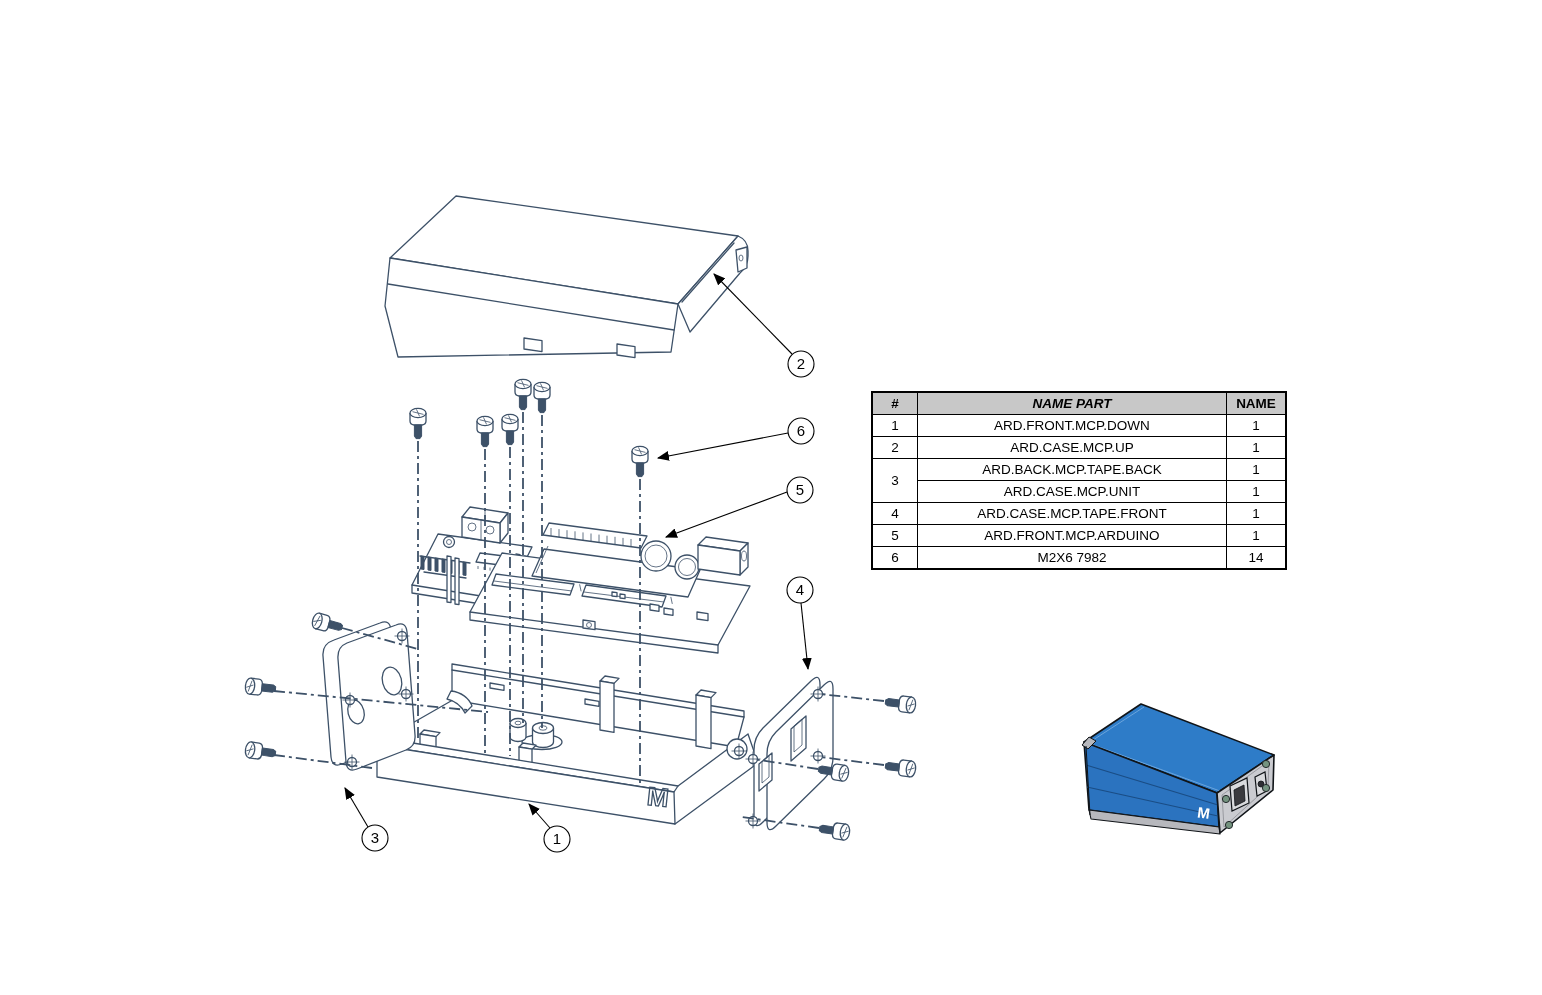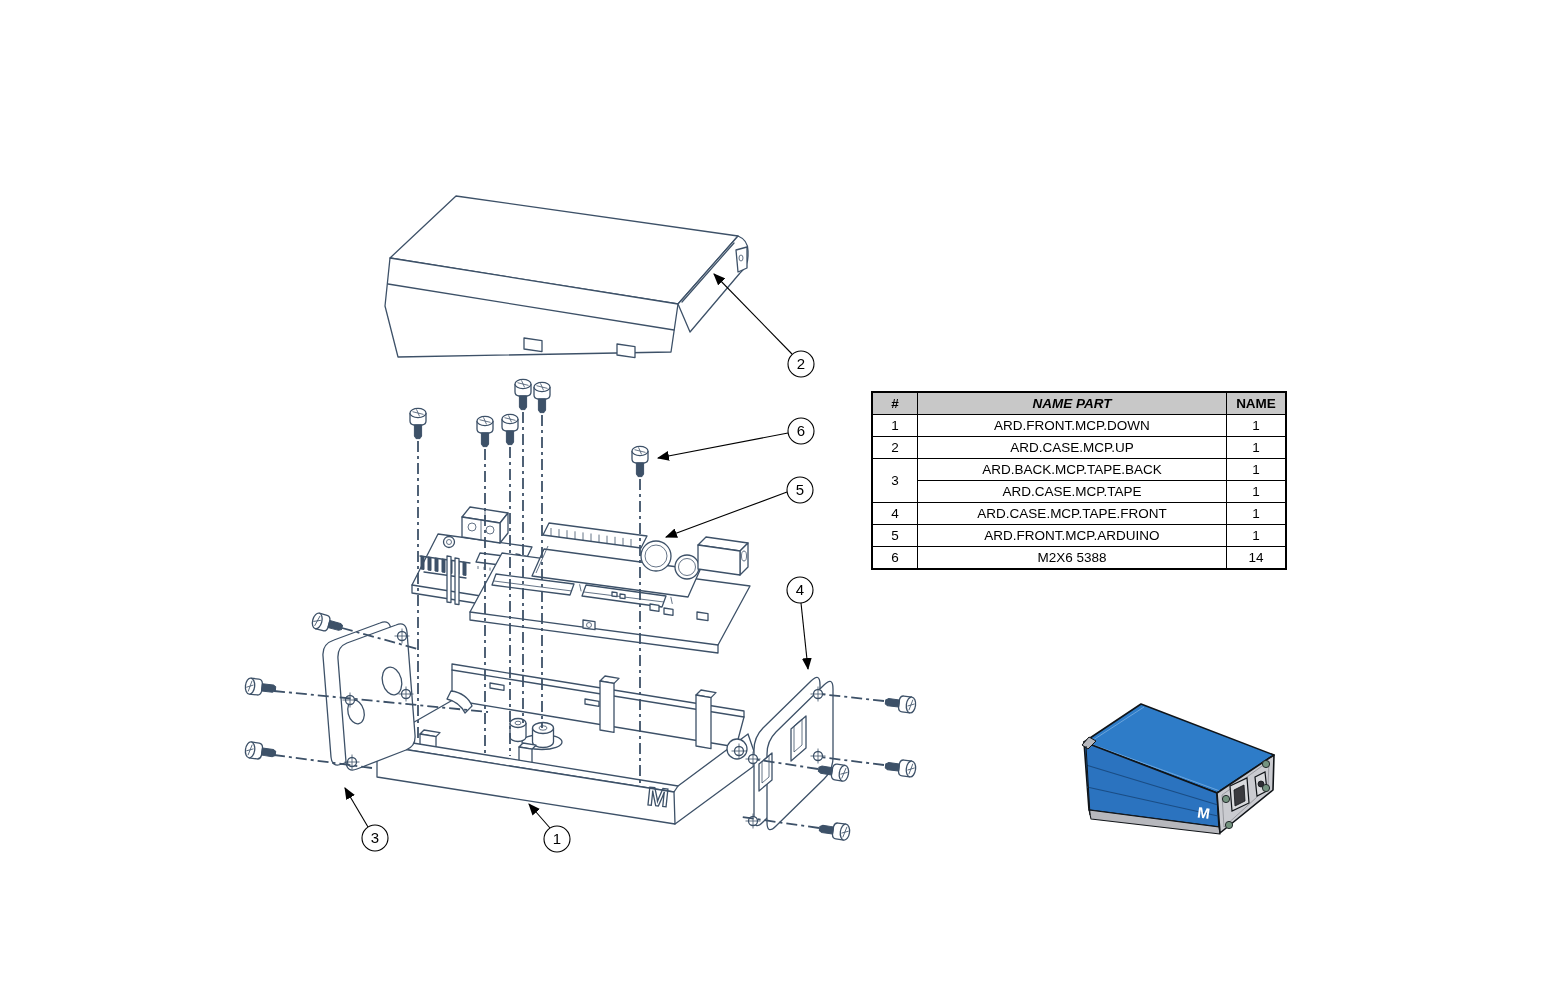--- a/index.html
+++ b/index.html
@@ -298,34 +298,34 @@
       <td>2</td>
       <td>ARD.CASE.MCP.UP</td>
       <td>1</td>
     </tr>
     <tr>
       <td rowspan="2">3</td>
       <td>ARD.BACK.MCP.TAPE.BACK</td>
       <td>1</td>
     </tr>
     <tr>
-      <td>ARD.CASE.MCP.TAPE</td>
+      <td>ARD.CASE.MCP.UNIT</td>
       <td>1</td>
     </tr>
     <tr>
       <td>4</td>
       <td>ARD.CASE.MCP.TAPE.FRONT</td>
       <td>1</td>
     </tr>
     <tr>
       <td>5</td>
       <td>ARD.FRONT.MCP.ARDUINO</td>
       <td>1</td>
     </tr>
     <tr>
       <td>6</td>
-      <td>M2X6 5388</td>
+      <td>M2X6 7982</td>
       <td>14</td>
     </tr>
   </tbody>
 </table>
 
 </div>
 
 </body></html>

